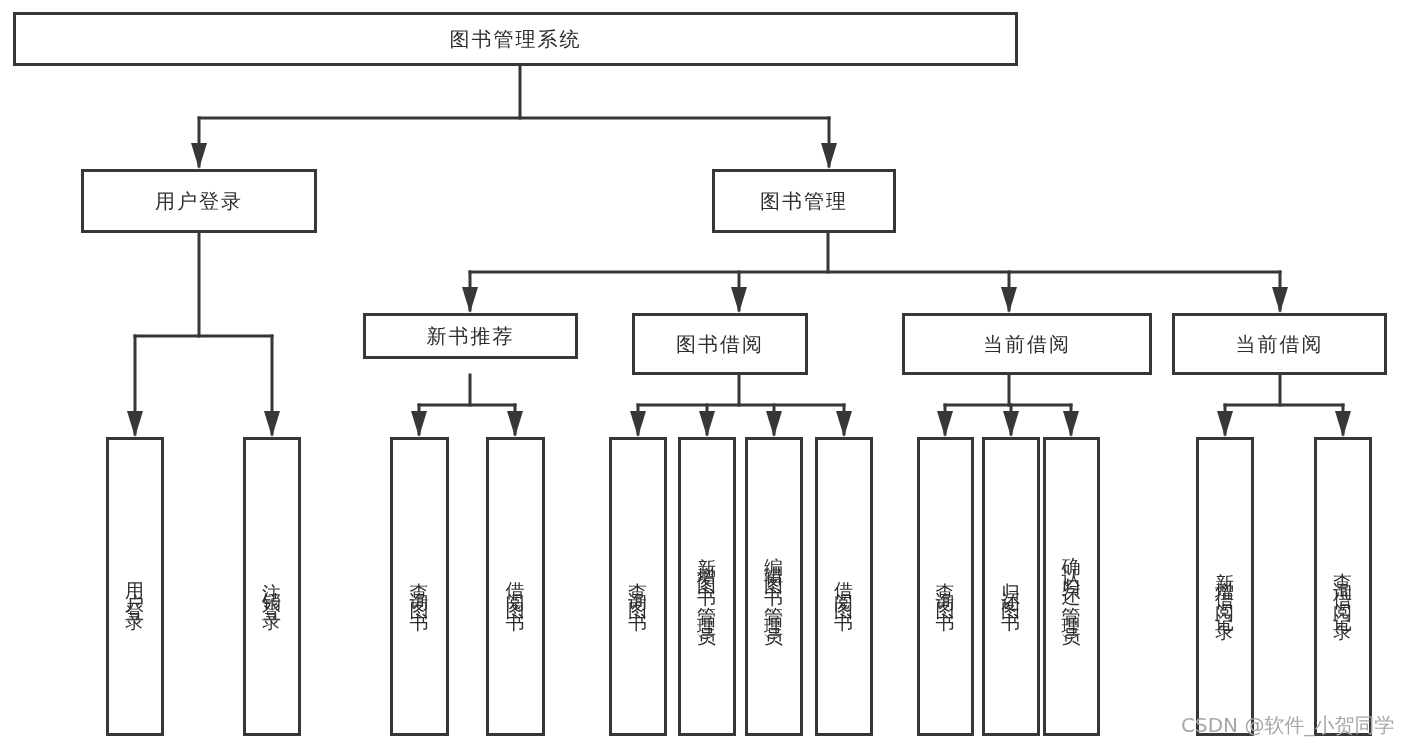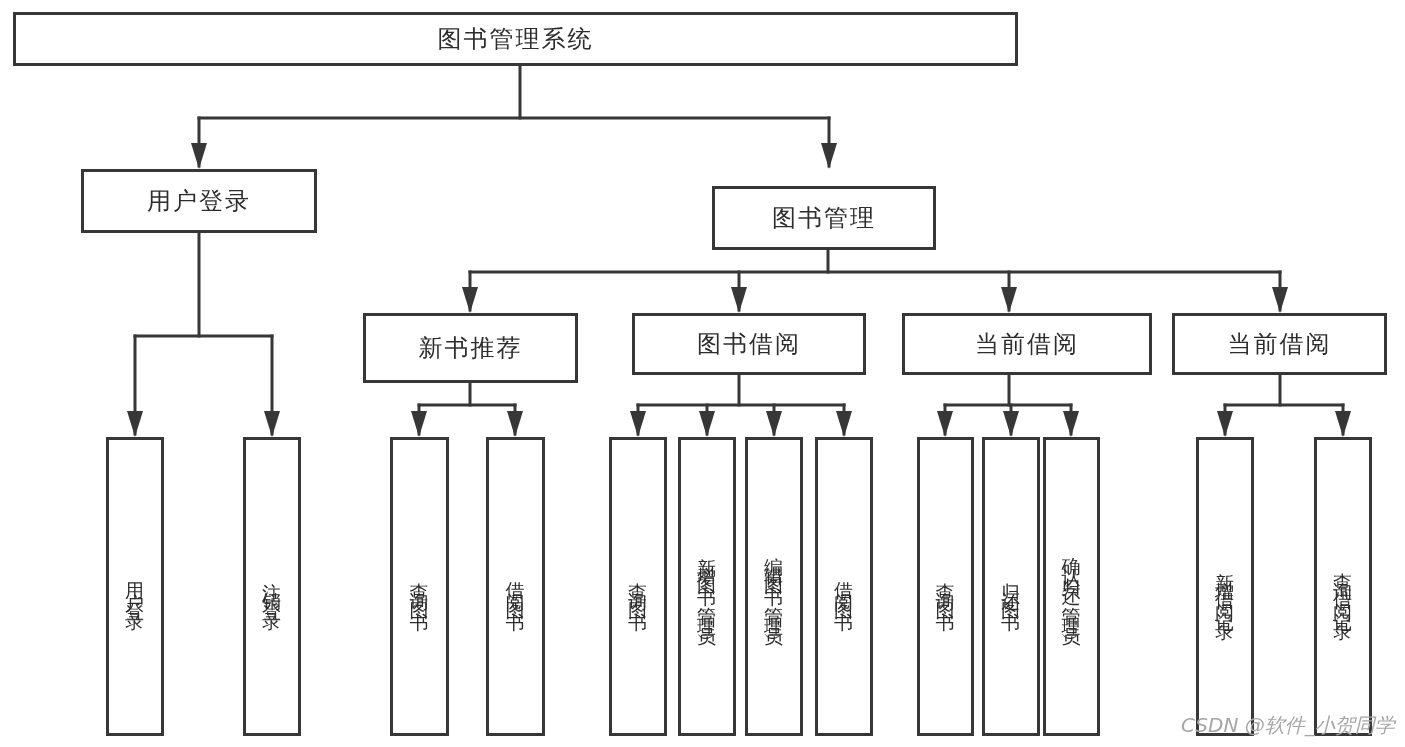--- a/index.html
+++ b/index.html
@@ -34,41 +34,40 @@
     position: absolute;
     box-sizing: border-box;
     background: var(--box-background, #ffffff);
     border: 3px solid var(--line, #373737);
     color: var(--text, #2d2d2d);
     display: flex;
     align-items: center;
     justify-content: center;
   }
   .hbox {
-    font-size: 24px;
+    font-size: 20px;
     letter-spacing: 2px;
     white-space: nowrap;
     font-family: Liberation Serif, serif;
   }
   .vbox {
     writing-mode: vertical-rl;
     text-orientation: mixed;
     font-size: 19px;
     letter-spacing: 10px;
     line-height: 1;
   }
   .watermark {
     position: absolute;
     left: 1181px;
     top: 712px;
     font-size: 20px;
     color: var(--watermark, #a6a6a6);
     white-space: nowrap;
     z-index: 5;
-    font-style: italic;
   }
 </style>
 </head>
 <body>
 
 <div class="canvas">
 
   <svg class="connectors" viewBox="0 0 1405 747">
 
     <line x1="520" y1="66" x2="520" y2="118"></line>
@@ -127,24 +126,24 @@
     <line x1="1225" y1="405" x2="1343" y2="405"></line>
     <line x1="1225" y1="405" x2="1225" y2="434"></line>
     <line x1="1343" y1="405" x2="1343" y2="434"></line>
     <polygon points="1217,411 1233,411 1225,437"></polygon>
     <polygon points="1335,411 1351,411 1343,437"></polygon>
   </svg>
 
   <div class="box hbox" style="left:13px;top:12px;width:1005px;height:54px">图书管理系统</div>
 
   <div class="box hbox" style="left:81px;top:169px;width:236px;height:64px">用户登录</div>
-  <div class="box hbox" style="left:712px;top:186px;width:224px;height:64px">图书管理</div>
+  <div class="box hbox" style="left:712px;top:169px;width:184px;height:64px">图书管理</div>
 
-  <div class="box hbox" style="left:363px;top:313px;width:215px;height:70px">新书推荐</div>
-  <div class="box hbox" style="left:632px;top:313px;width:234px;height:62px">图书借阅</div>
+  <div class="box hbox" style="left:363px;top:313px;width:215px;height:46px">新书推荐</div>
+  <div class="box hbox" style="left:632px;top:313px;width:176px;height:62px">图书借阅</div>
   <div class="box hbox" style="left:902px;top:313px;width:250px;height:62px">当前借阅</div>
   <div class="box hbox" style="left:1172px;top:313px;width:215px;height:62px">当前借阅</div>
 
   <div class="box vbox" style="left:106px;top:437px;width:58px;height:299px">用户登录</div>
   <div class="box vbox" style="left:243px;top:437px;width:58px;height:299px">注销登录</div>
 
   <div class="box vbox" style="left:390px;top:437px;width:59px;height:299px">查询图书</div>
   <div class="box vbox" style="left:486px;top:437px;width:59px;height:299px">借阅图书</div>
 
   <div class="box vbox" style="left:609px;top:437px;width:58px;height:299px">查询图书</div>

